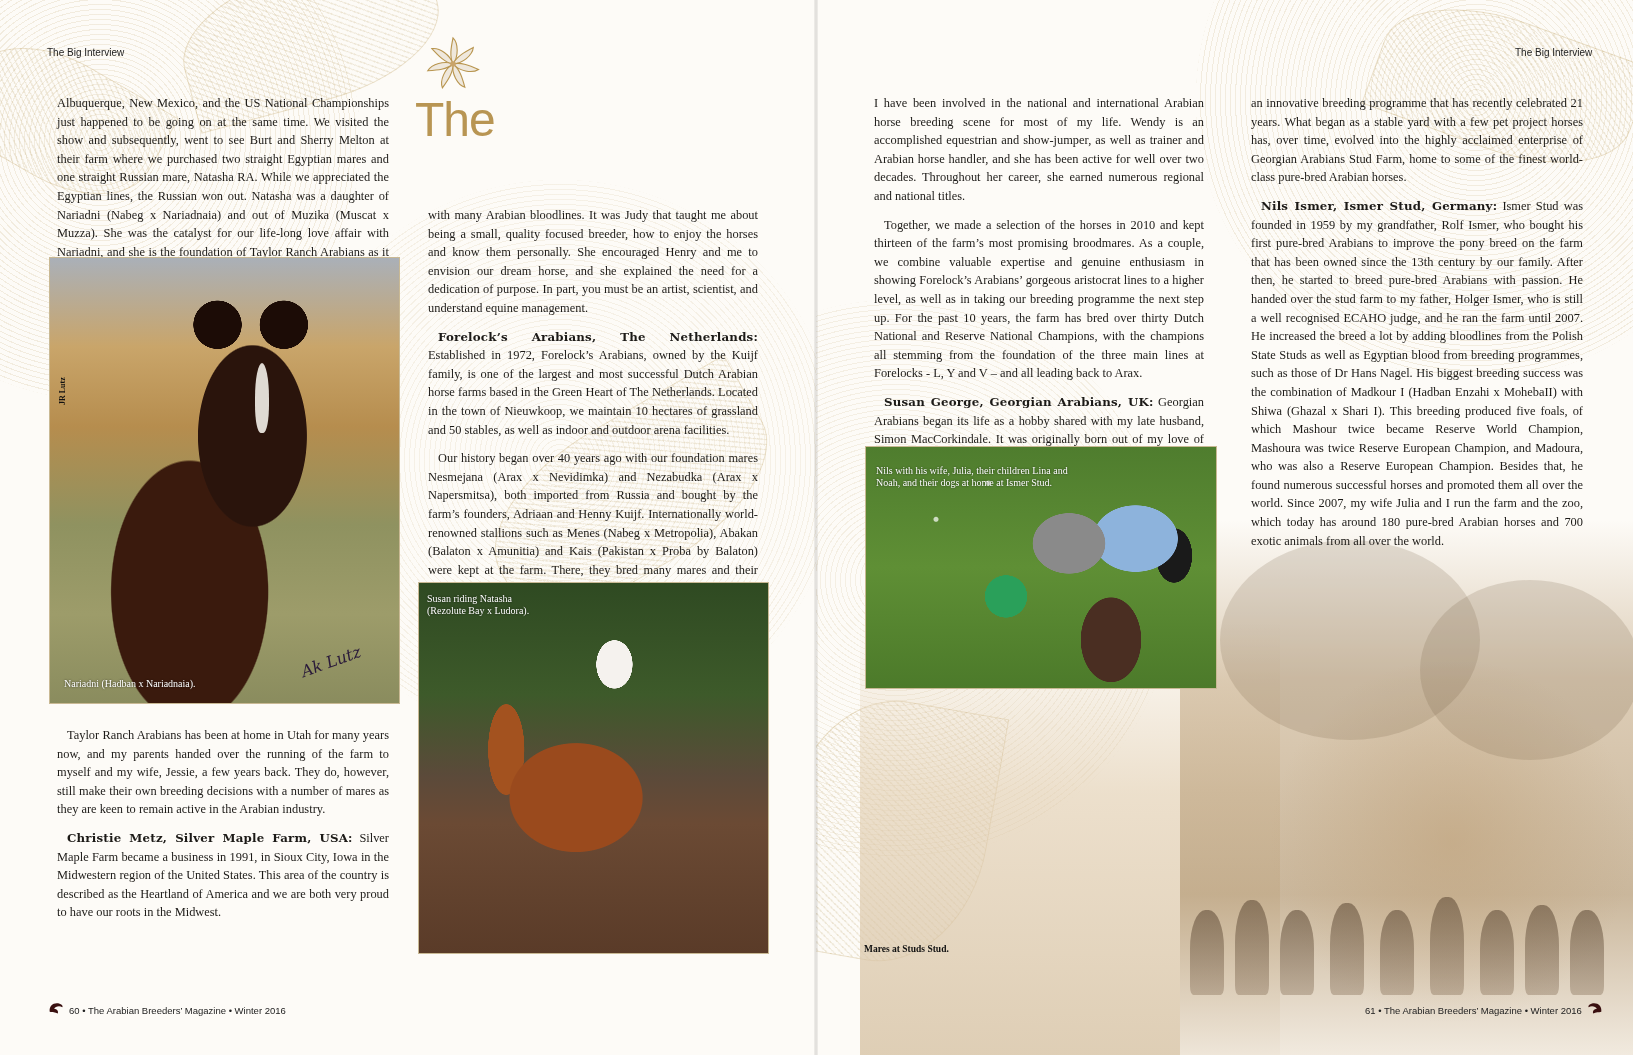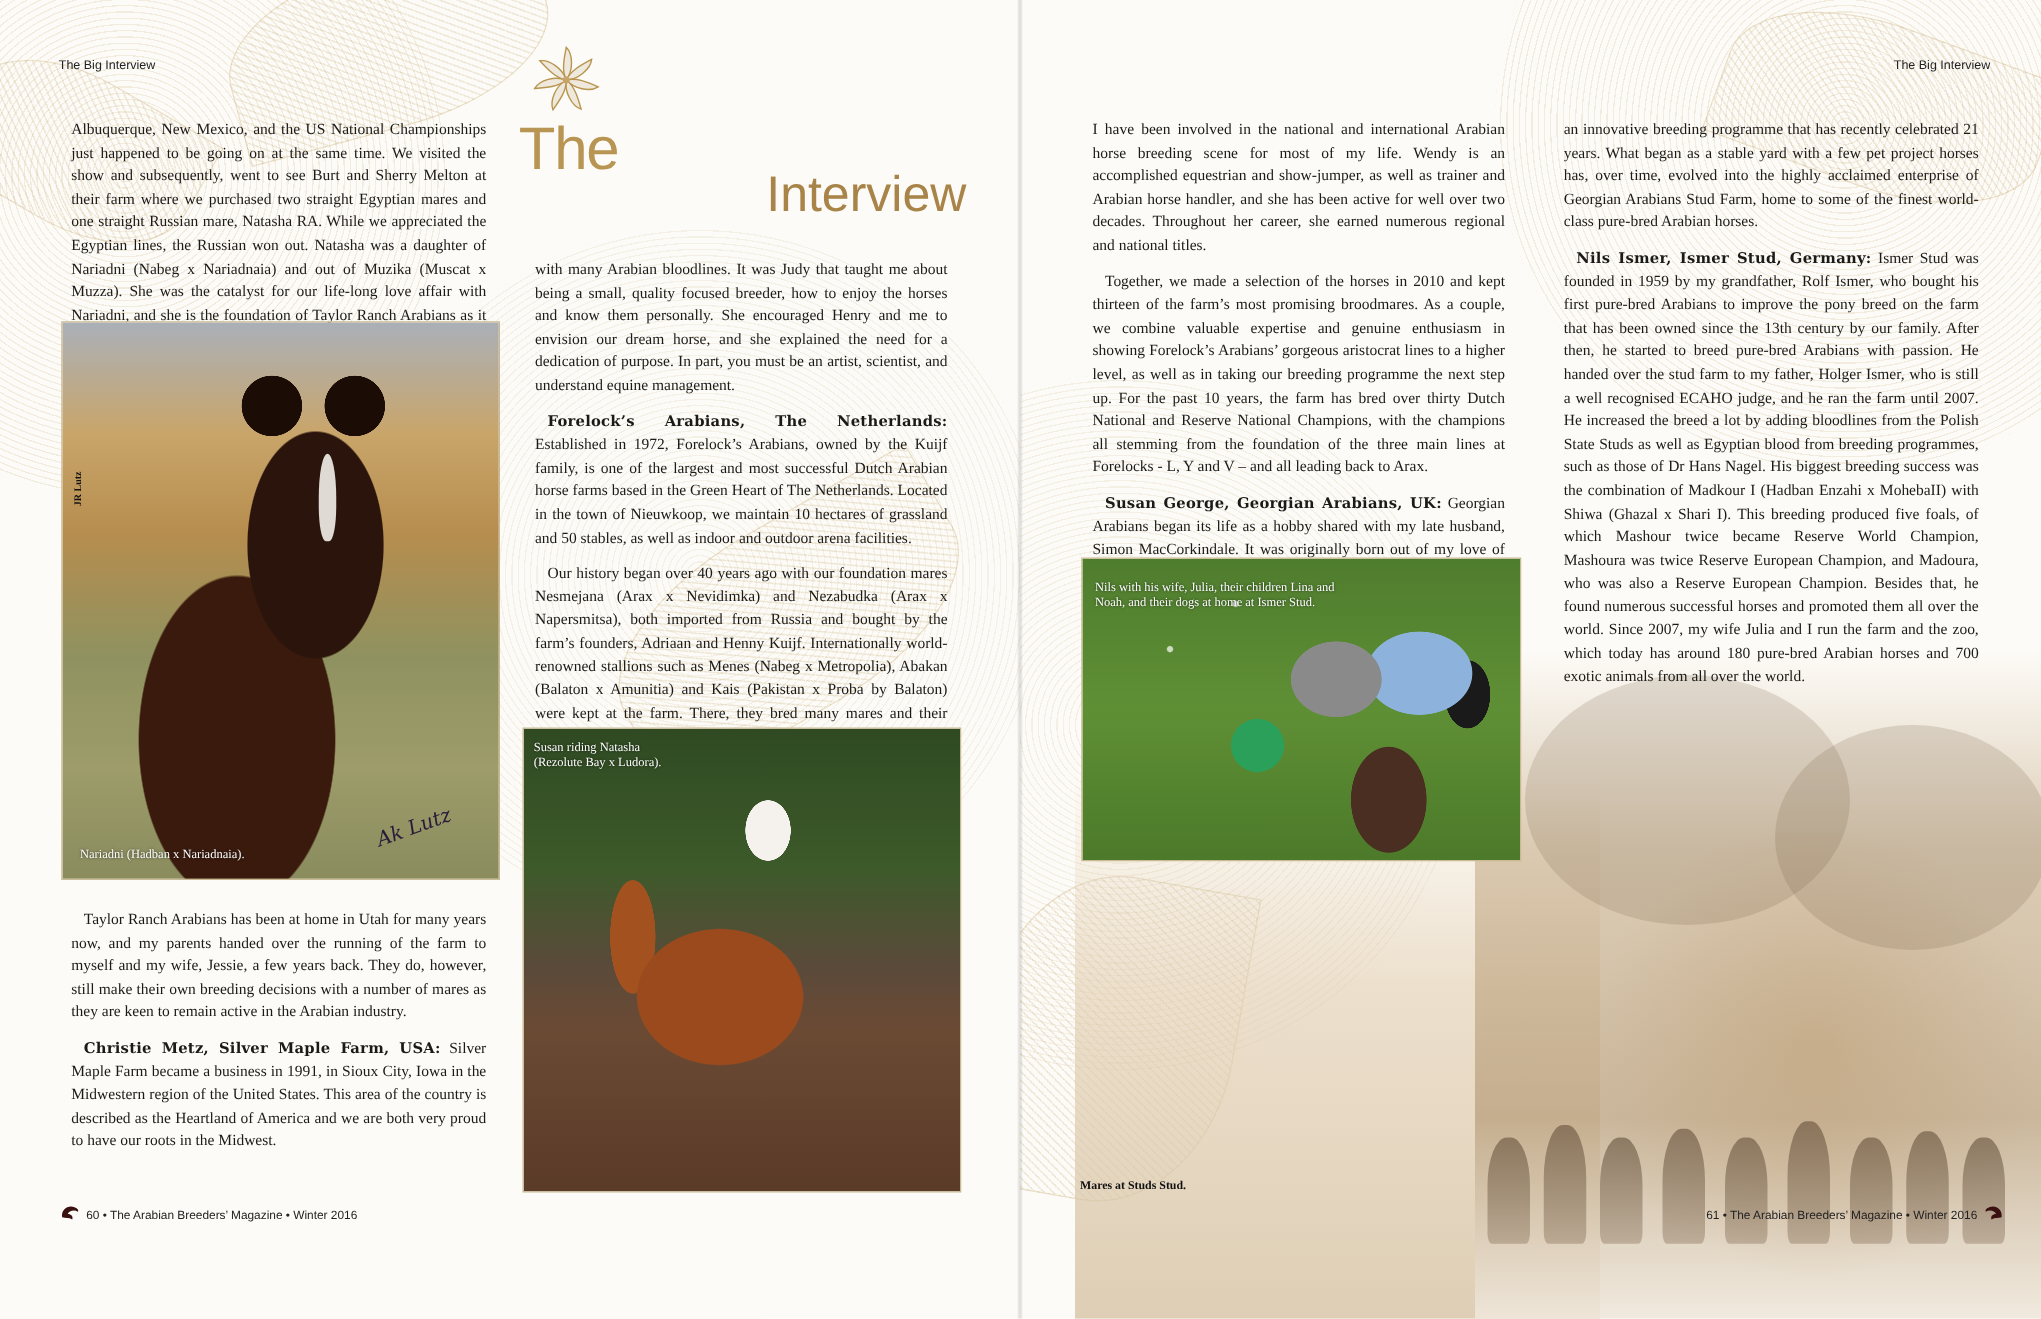--- a/index.html
+++ b/index.html
@@ -32,21 +32,21 @@
   .masthead { position:absolute; left:415px; top:36px; width:360px; height:150px; }
   .masthead .the { position:absolute; left:0; top:56px; font-family:"Liberation Sans",sans-serif; font-weight:300;
                    font-size:48px; color:#b89553; letter-spacing:-1px; }
   .masthead .breeders { position:absolute; left:84px; top:50px; font-family:"DejaVu Sans",sans-serif; font-weight:bold;
                    font-size:46px; color:#a67e3a; letter-spacing:1px;
                    background:linear-gradient(180deg,#c8a567,#8e6a2c); -webkit-background-clip:text; background-clip:text; -webkit-text-fill-color:transparent; }
   .masthead .interview { position:absolute; left:198px; top:98px; font-family:"Liberation Sans",sans-serif;
                    font-size:40px; color:#a98449; letter-spacing:0px; }
   .flower { position:absolute; left:10px; top:0; width:56px; height:56px; }
 
-  .footer { position:absolute; top:963px; font-family:"Liberation Sans","DejaVu Sans",sans-serif; font-size:9.5px; color:#222; display:flex; align-items:center; gap:4px;text-align:right; }
+  .footer { position:absolute; top:1001px; font-family:"Liberation Sans","DejaVu Sans",sans-serif; font-size:9.5px; color:#222; display:flex; align-items:center; gap:4px;text-align:right; }
   .logo-mark { width:18px; height:18px; }
 
   
   .ph-horse { left:49px; top:257px; width:349px; height:445px;
      background:
        radial-gradient(ellipse 90px 150px at 58% 40%, #2a140c 0 60%, transparent 61%),
        radial-gradient(ellipse 120px 200px at 40% 75%, #3a1a0d 0 65%, transparent 66%),
        radial-gradient(ellipse 40px 40px at 48% 15%, #1c0c06 0 60%, transparent 61%),
        radial-gradient(ellipse 40px 40px at 67% 15%, #1c0c06 0 60%, transparent 61%),
        linear-gradient(180deg, #aab0b8 0%, #c9a56a 20%, #b68d4e 38%, #8f9260 60%, #9d9c6a 80%, #8a8c5e 100%); }
@@ -132,21 +132,20 @@
         <path d="M0,0 C6,-8 6,-22 0,-28 C-2,-18 -4,-8 0,0Z" transform="rotate(102)"></path>
         <path d="M0,0 C6,-8 6,-22 0,-28 C-2,-18 -4,-8 0,0Z" transform="rotate(153)"></path>
         <path d="M0,0 C6,-8 6,-22 0,-28 C-2,-18 -4,-8 0,0Z" transform="rotate(204)"></path>
         <path d="M0,0 C6,-8 6,-22 0,-28 C-2,-18 -4,-8 0,0Z" transform="rotate(255)"></path>
         <path d="M0,0 C6,-8 6,-22 0,-28 C-2,-18 -4,-8 0,0Z" transform="rotate(306)"></path>
       </g>
       <circle r="3" fill="#c9a46a"></circle>
     </g>
   </svg>
   <span class="the">The</span>
-  <span class="interview">Interview</span>
 </div>
 
 <div class="col" style="left:47px;top:84px;width:352px;">
   <p class="noindent">Albuquerque, New Mexico, and the US National Championships just happened to be going on at the same time. We visited the show and subsequently, went to see Burt and Sherry Melton at their farm where we purchased two straight Egyptian mares and one straight Russian mare, Natasha RA. While we appreciated the Egyptian lines, the Russian won out. Natasha was a daughter of Nariadni (Nabeg x Nariadnaia) and out of Muzika (Muscat x Muzza). She was the catalyst for our life-long love affair with Nariadni, and she is the foundation of Taylor Ranch Arabians as it is today.</p>
 </div>
 
 <div class="photo ph-horse">
   <div class="blaze"></div>
   <div class="caption" style="left:14px;top:420px;">Nariadni (Hadban x Nariadnaia).</div>
 </div>

